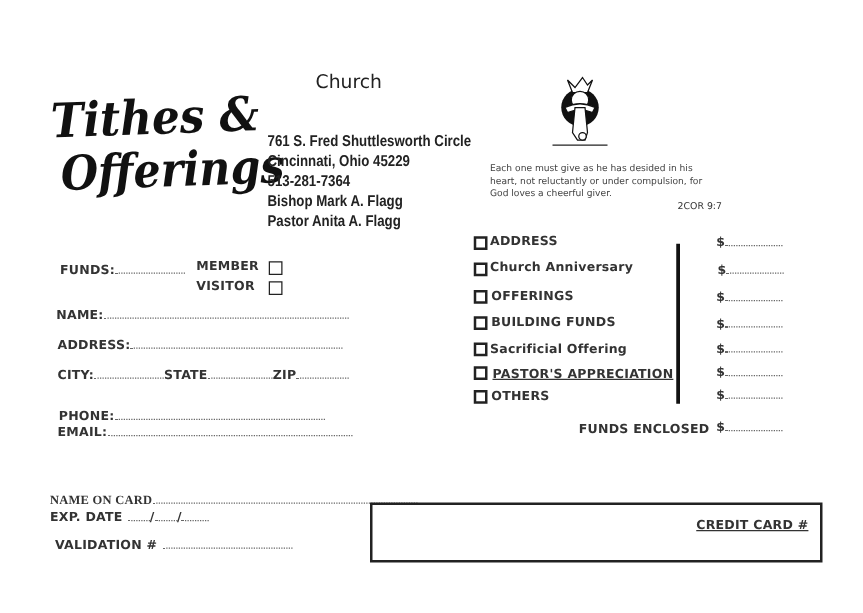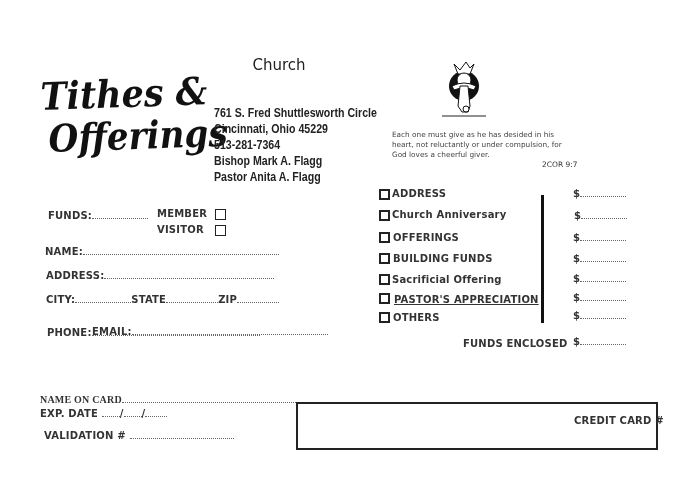--- a/index.html
+++ b/index.html
@@ -119,21 +119,21 @@
 </div>
 <div class="abs label" style="left:46px; top:270px;">
   <span>ADDRESS:</span><span class="dots" style="width:170px;"></span>
 </div>
 <div class="abs label" style="left:46px; top:294px;">
   <span>CITY:</span><span class="dots" style="width:56px;"></span><span>STATE</span><span class="dots" style="width:52px;"></span><span>ZIP</span><span class="dots" style="width:42px;"></span>
 </div>
 <div class="abs label" style="left:47px; top:327px;">
   <span>PHONE:</span><span class="dots" style="width:168px;"></span>
 </div>
-<div class="abs label" style="left:46px; top:326px;margin-left:46px;">
+<div class="abs label" style="left:46px; top:340px;">
   <span>EMAIL:</span><span class="dots" style="width:196px;"></span>
 </div>
 
 <div class="abs vbar" style="left:541px; top:195px; height:128px;"></div>
 
 <div class="abs opt-box" style="left:379px; top:189px;"></div>
 <div class="abs label" style="left:392px; top:188px;">ADDRESS</div>
 <div class="abs label" style="left:573px; top:188px;"><span>$</span><span class="dots" style="width:46px;"></span></div>
 
 <div class="abs opt-box" style="left:379px; top:210px;"></div>
@@ -168,13 +168,13 @@
 </div>
 <div class="abs label" style="left:40px; top:408px;">
   <span>EXP. DATE</span>
   <span class="dots" style="width:18px;"></span><span>/</span><span class="dots" style="width:18px;"></span><span>/</span><span class="dots" style="width:22px;"></span>
 </div>
 <div class="abs label" style="left:44px; top:430px;">
   <span>VALIDATION #</span> <span class="dots" style="width:104px;"></span>
 </div>
 
 <div class="abs cc-box" style="left:296px; top:402px; width:362px; height:48px;"></div>
-<div class="abs label" style="left:574px; top:415px;">CREDIT CARD #</div>
+<div class="abs label" style="left:557px; top:415px;text-decoration:underline;">CREDIT CARD #</div>
 
 </body></html>

